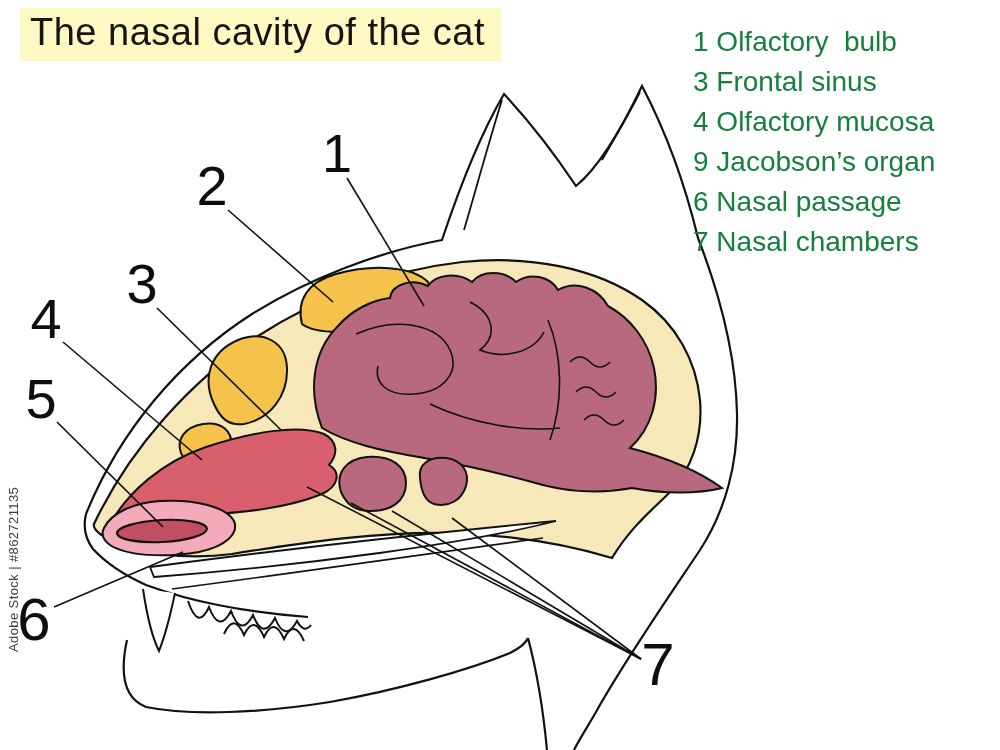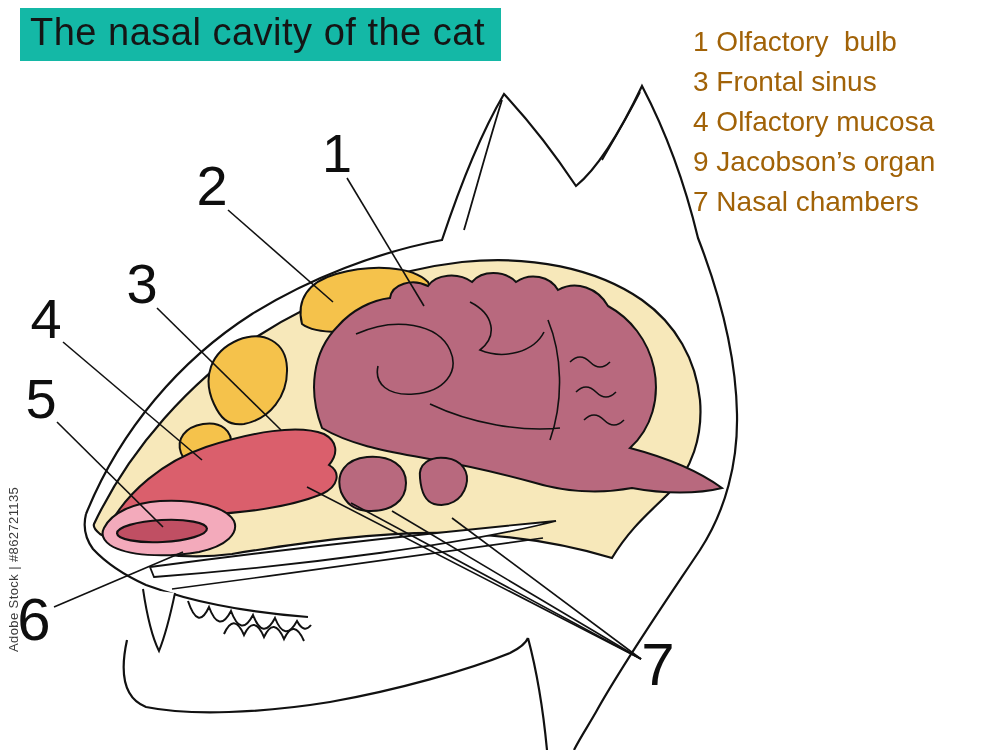--- a/index.html
+++ b/index.html
@@ -8,32 +8,32 @@
     width: 1000px;
     height: 750px;
     background: #ffffff;
     overflow: hidden;
     font-family: "Liberation Sans", sans-serif;
   }
   .title-box {
     position: absolute;
     left: 20px;
     top: 8px;
-    background: #14b8a6;
+    background: #fef9c3;
     padding: 3px 16px 7px 10px;
     font-size: 38px;
     color: #151515;
     letter-spacing: 0.5px;
   }
   .legend {
     position: absolute;
     left: 693px;
     top: 22px;
     font-size: 28px;
-    color: #a16207;
+    color: #15803d;
   }
   .legend-item {
     white-space: pre;
     line-height: 40px;
   }
   .watermark {
     position: absolute;
     left: 6px;
     top: 652px;
     transform: rotate(-90deg);
@@ -53,20 +53,21 @@
 
 <div id="canvas">
 
   <div class="title-box">The nasal cavity of the cat</div>
 
   <div class="legend">
     <div class="legend-item">1 Olfactory  bulb</div>
     <div class="legend-item">3 Frontal sinus</div>
     <div class="legend-item">4 Olfactory mucosa</div>
     <div class="legend-item">9 Jacobson’s organ</div>
+    <div class="legend-item">6 Nasal passage</div>
     <div class="legend-item">7 Nasal chambers</div>
   </div>
 
   <div class="watermark">Adobe Stock | #862721135</div>
 
   <svg width="1000" height="750" viewBox="0 0 1000 750" xmlns="http://www.w3.org/2000/svg">
 
     <path fill="#f7e8ba" stroke="#111" stroke-width="2.2" d="M 94 524 C 130 448 190 382 258 336 C 320 296 392 270 462 262 C 530 255 596 268 642 300 C 676 324 696 360 700 400 C 703 436 692 470 668 494 C 650 512 630 528 612 558 C 560 542 505 535 452 533 C 380 531 300 543 232 554 C 180 561 130 552 100 534 C 95 530 93 527 94 524 Z"></path>
 
     <path fill="#ffffff" stroke="#111" stroke-width="1.8" d="M 150 567 C 270 551 410 535 556 521 C 470 543 310 565 154 577 Z"></path>

